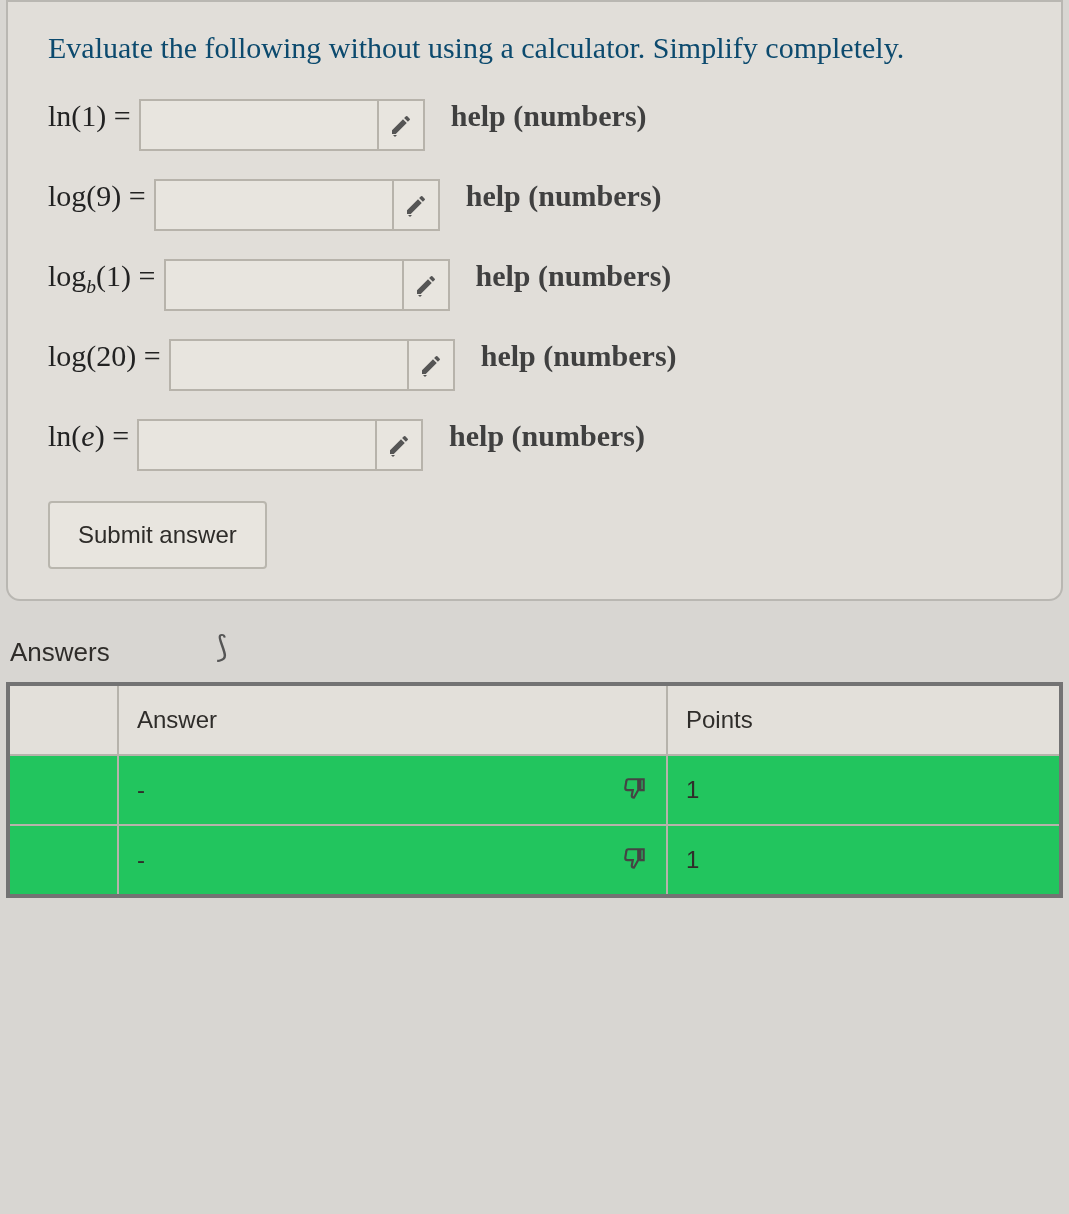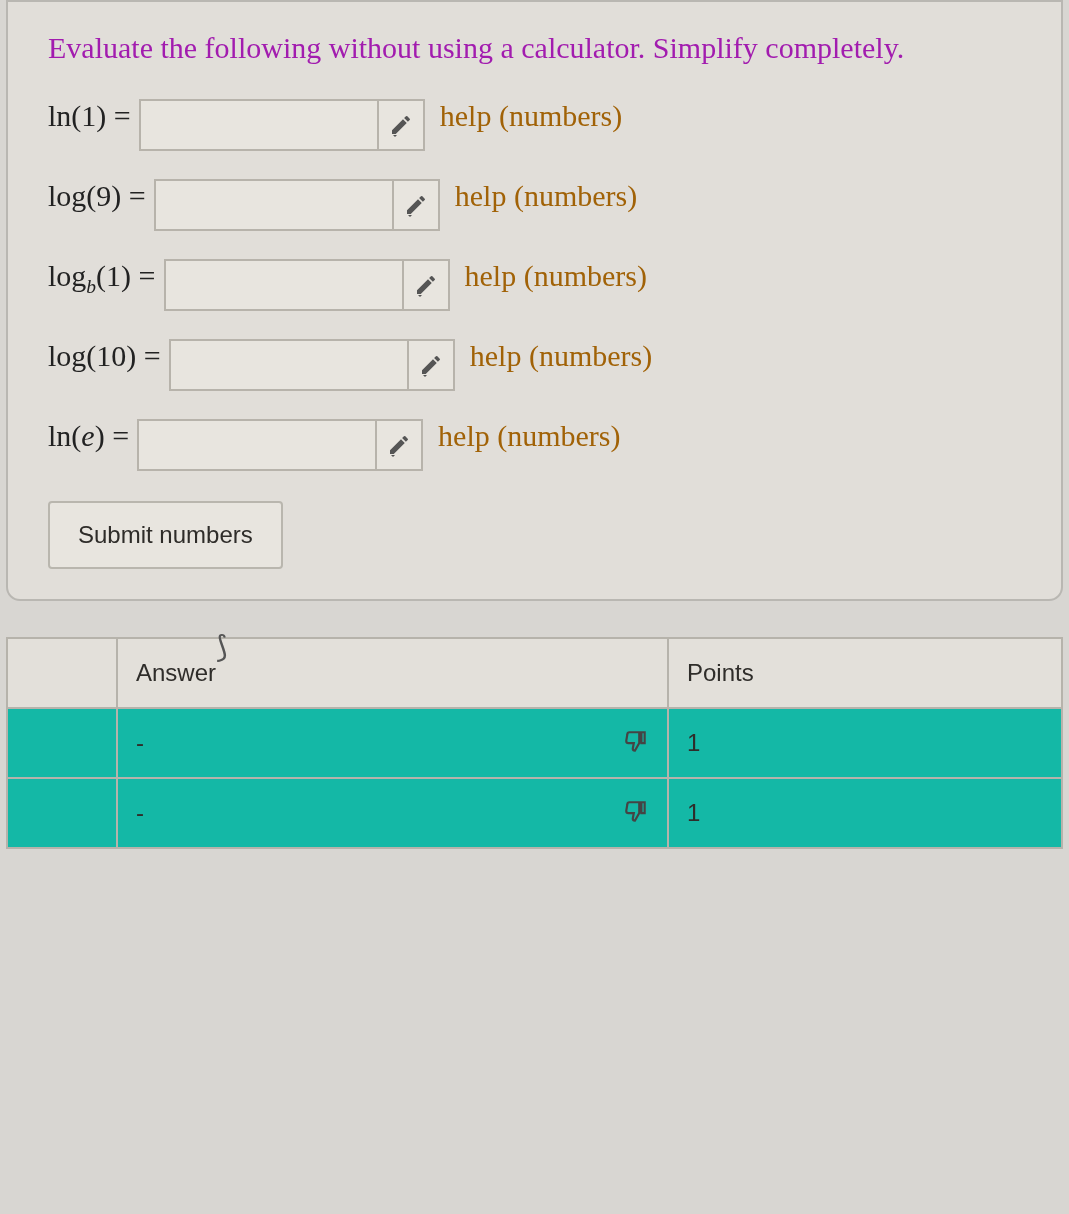--- a/index.html
+++ b/index.html
@@ -12,21 +12,21 @@
   }
   .question-card {
     border: 2px solid #b9b7b2;
     border-radius: 0 0 14px 14px;
     padding: 26px 34px 30px 40px;
     background: #e1ded9;
     margin: 0 6px;
   }
   .prompt {
     font-size: 30px;
-    color: #a21caf;
+    color: #0c4a6e;
     margin-bottom: 30px;
     font-family: Georgia, serif;
     line-height: 1.35;
   }
   .row {
     display: flex;
     margin-bottom: 28px;
     font-size: 30px;
     gap: 8px;
   }
@@ -53,24 +53,25 @@
     display: flex;
     align-items: center;
     justify-content: center;
     margin-left: -8px;
     position: relative;
   }
   .edit-icon-box svg { width: 24px; height: 24px; }
   .help-link {
     font-family: Georgia, serif;
     font-size: 30px;
-    color: #a16207;
-    margin-left: 7px;
+    color: #404040;
+    margin-left: 18px;
     text-decoration: underline;
     text-decoration-color: transparent;
+    font-weight: bold;
   }
   .button-row {
     display: flex;
     gap: 22px;
     margin-top: 30px;
   }
   .btn {
     font-family: -apple-system, Arial, sans-serif;
     font-size: 24px;
     padding: 18px 28px;
@@ -86,22 +87,22 @@
   }
   .answers-heading {
     font-size: 26px;
     color: #2f2d2a;
     margin: 0 0 14px 4px;
     font-weight: 400;
   }
   .answers-table {
     width: 100%;
     border-collapse: collapse;
-    border: 2px solid #737373;
-    background: #14b8a6;
+    border: 4px solid #737373;
+    background: #22c55e;
   }
   .answers-table th, .answers-table td {
     border: 2px solid #b6b3ab;
     padding: 20px 18px;
     text-align: left;
     font-size: 24px;
     color: #2f2d2a;
     font-weight: 400;
   }
   .answers-table th { background: #e3e0da; }
@@ -159,21 +160,21 @@
     <span class="edit-icon-box">
       <svg viewBox="0 0 24 24" fill="#555">
           <path d="M3 17.25V21h3.75l11-11-3.75-3.75-11 11zM20.7 7.04a1 1 0 0 0 0-1.41l-2.34-2.34a1 1 0 0 0-1.41 0l-1.83 1.83 3.75 3.75 1.83-1.83z"></path>
           <polygon points="4,22 8,22 6,24"></polygon>
         </svg>
     </span>
     <span class="help-link">help (numbers)</span>
   </div>
 
   <div class="row">
-    <span class="expr">log(10) =</span>
+    <span class="expr">log(20) =</span>
     <input class="answer-input" type="text" style="">
     <span class="edit-icon-box">
       <svg viewBox="0 0 24 24" fill="#555">
           <path d="M3 17.25V21h3.75l11-11-3.75-3.75-11 11zM20.7 7.04a1 1 0 0 0 0-1.41l-2.34-2.34a1 1 0 0 0-1.41 0l-1.83 1.83 3.75 3.75 1.83-1.83z"></path>
           <polygon points="4,22 8,22 6,24"></polygon>
         </svg>
     </span>
     <span class="help-link">help (numbers)</span>
   </div>
 
@@ -183,31 +184,32 @@
     <span class="edit-icon-box">
       <svg viewBox="0 0 24 24" fill="#555">
           <path d="M3 17.25V21h3.75l11-11-3.75-3.75-11 11zM20.7 7.04a1 1 0 0 0 0-1.41l-2.34-2.34a1 1 0 0 0-1.41 0l-1.83 1.83 3.75 3.75 1.83-1.83z"></path>
           <polygon points="4,22 8,22 6,24"></polygon>
         </svg>
     </span>
     <span class="help-link">help (numbers)</span>
   </div>
 
   <div class="button-row">
-    <button class="btn">Submit numbers</button>
+    <button class="btn">Submit answer</button>
   </div>
 
 </div>
 
 <svg class="cursor-arrow" width="22" height="28" viewBox="0 0 22 28">
     <path d="M1 1 L1 22 L6 17 L10 26 L14 24 L10 15 L17 15 Z" fill="#111" stroke="#fff" stroke-width="1"></path>
   </svg>
 
 <div class="answers-section" style="position:relative">
   <span class="loop-mark" style="left:210px; top:-8px;">⟆</span>
+  <div class="answers-heading">Answers</div>
   <table class="answers-table">
     <thead>
       <tr>
         <th class="col-idx"></th>
         <th class="col-ans">Answer</th>
         <th class="col-pts">Points</th>
       </tr>
     </thead>
     <tbody>
       <tr>

